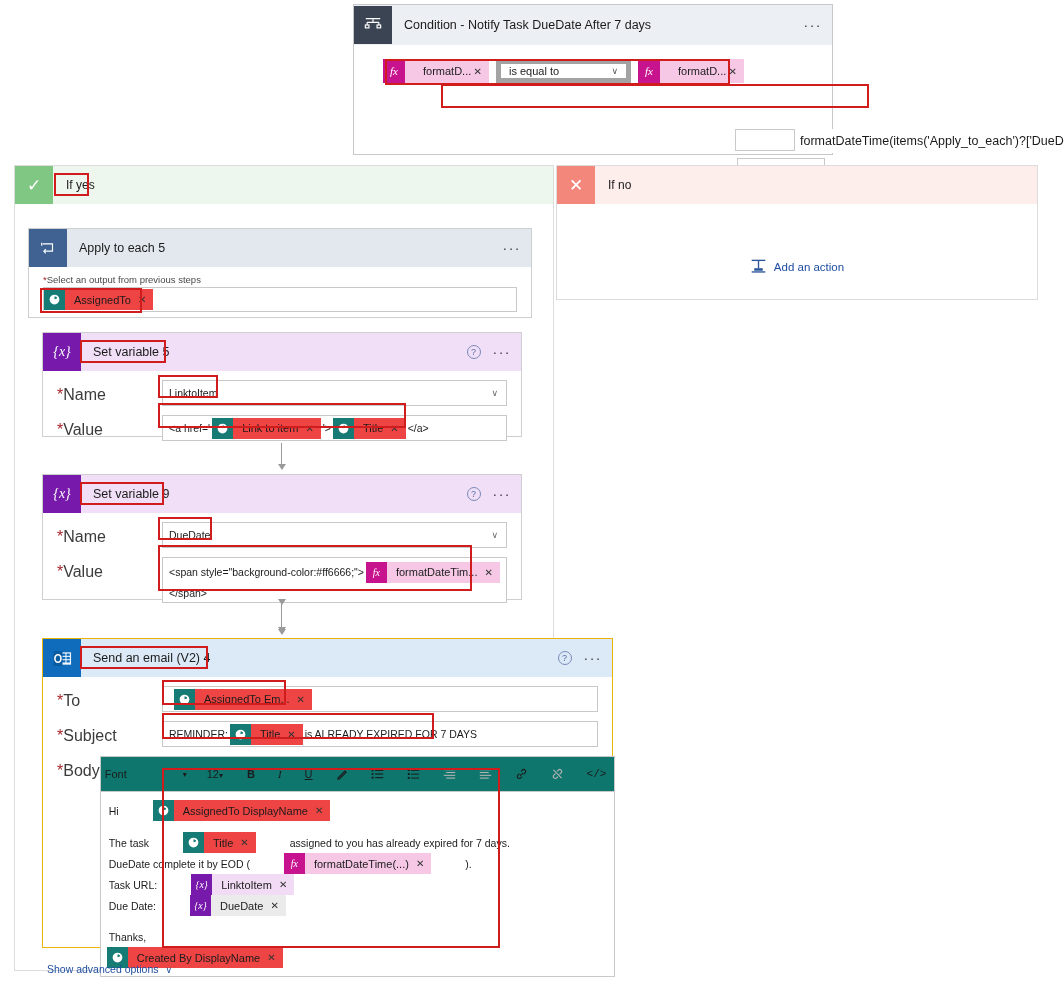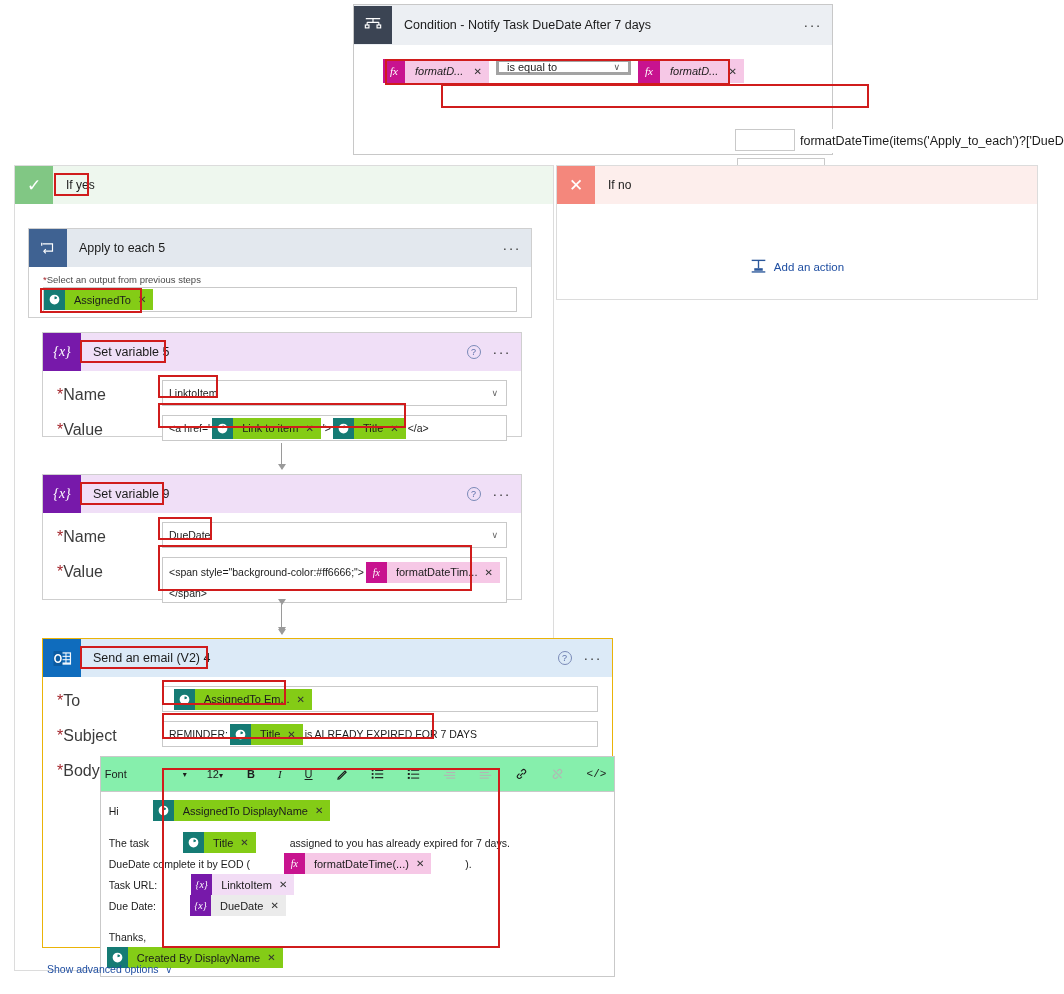--- a/index.html
+++ b/index.html
@@ -52,24 +52,24 @@
     display: flex; align-items: center;
     background: #f6c8e6; height: 24px; width: 106px;
     font-size: 11px; color: #1b1b1b;
   }
   .fx-sq {
     width: 22px; height: 24px; background: #c8138f;
     color: #fff; font-style: italic; font-size: 11px;
     display: flex; align-items: center; justify-content: center;
     font-family: "Liberation Serif", serif;
   }
-  .tok-label { margin-left: 10px; flex: 1; white-space: nowrap; overflow: hidden; font-style: italic; }
+  .tok-label { margin-left: 18px; flex: 1; white-space: nowrap; overflow: hidden; }
   .tok-x { font-size: 10px; color: #333; margin-right: 7px; }
   .cond-op {
-    width: 135px; height: 16px; background: #fff; border: 3px solid #a3a3a3;
+    width: 135px; height: 24px; background: #fff; border: 5px solid #a3a3a3;
     font-size: 11px; color: #222; display: flex; align-items: center;
     padding: 0 8px; margin: 0 7px;
   }
   .chev { margin-left: auto; font-size: 9px; color: #555; }
   .cond-blank { position: absolute; left: 381px; top: 84px; width: 60px; height: 22px; border: 1px solid #c9c9c9; background: #fff; }
   .tooltip {
     position: absolute; left: 441px; top: 84px; width: 428px; height: 24px;
     background: #fff; color: #1b1b1b; font-size: 12.5px;
     display: flex; align-items: center; padding-left: 5px; white-space: nowrap;
   }
@@ -98,21 +98,21 @@
 
   
   #apply-card { left: 28px; top: 228px; width: 504px; height: 90px; border: 1px solid #cfcfcf; }
   #apply-card .card-head { background: #e3e8ee; }
   .icon-loop { background: #3f6292; }
   .field-label-sm { font-size: 9.5px; color: #4a4a4a; padding: 7px 0 2px 14px; }
   .req { color: #a4262c; }
   .plain-input { margin: 0 14px; height: 25px; border: 1px solid #c9c9c9; background: #fff; display: flex; align-items: center; }
 
   
-  .chip { display: inline-flex; align-items: center; height: 21px; background: #84cc16; font-size: 11px; color: #1b1b1b; }
+  .chip { display: inline-flex; align-items: center; height: 21px; background: #ef4444; font-size: 11px; color: #1b1b1b; }
   .chip-ico { width: 21px; height: 21px; background: #157b74; display: flex; align-items: center; justify-content: center; }
   .chip-ico svg { width: 13px; height: 13px; }
   .chip-label { padding: 0 7px 0 9px; white-space: nowrap; }
   .chip-x { font-size: 10px; color: #333; padding-right: 7px; }
   .chip-var { background: #f2dcf5; }
   .chip-var .chip-ico { background: #7719aa; color: #fff; font-size: 10px; font-family: "Liberation Serif", serif; font-style: italic; }
   .chip-gray { background: #ebebeb; }
   .chip-fx { background: #f6c8e6; }
   .chip-fx .chip-ico { background: #c8138f; color: #fff; font-style: italic; font-family: "Liberation Serif", serif; font-size: 10px; }
 
@@ -129,21 +129,21 @@
   .inline-txt { font-size: 10.5px; color: #1b1b1b; padding: 0 2px; white-space: nowrap; }
   .dd-chev { margin-left: auto; font-size: 9px; color: #666; padding-right: 4px; }
 
   
   #email-card { left: 42px; top: 638px; width: 571px; height: 310px; border: 1px solid #eab308; }
   #email-card .card-head { background: #dceaf7; }
   .icon-outlook { background: #0f6cbd; }
   .toolbar {
     display: flex; align-items: center; gap: 15px;
     height: 22px; border: 1px solid #c9c9c9; border-bottom: 0;
-    background: #86efac; font-size: 11px; color: #1b1b1b; padding: 17px 4px;
+    background: #0f766e; font-size: 11px; color: #1b1b1b; padding: 17px 4px;
   }
   .tb-font { width: 82px; display: flex; align-items: center; }
   .tb-sep { padding: 0 5px; }
   .tb-btn { padding: 0 4px; display: flex; align-items: center; justify-content: center; }
   .tb-dim { color: #b4b4b4; }
   .body-area {
     border: 1px solid #c9c9c9; min-height: 168px; background: #fff;
     padding: 8px 8px 8px 6px; font-size: 10.5px; color: #1b1b1b; line-height: 20px;
   }
   .body-line { display: flex; align-items: center; flex-wrap: wrap; min-height: 20px; gap: 32px; }

